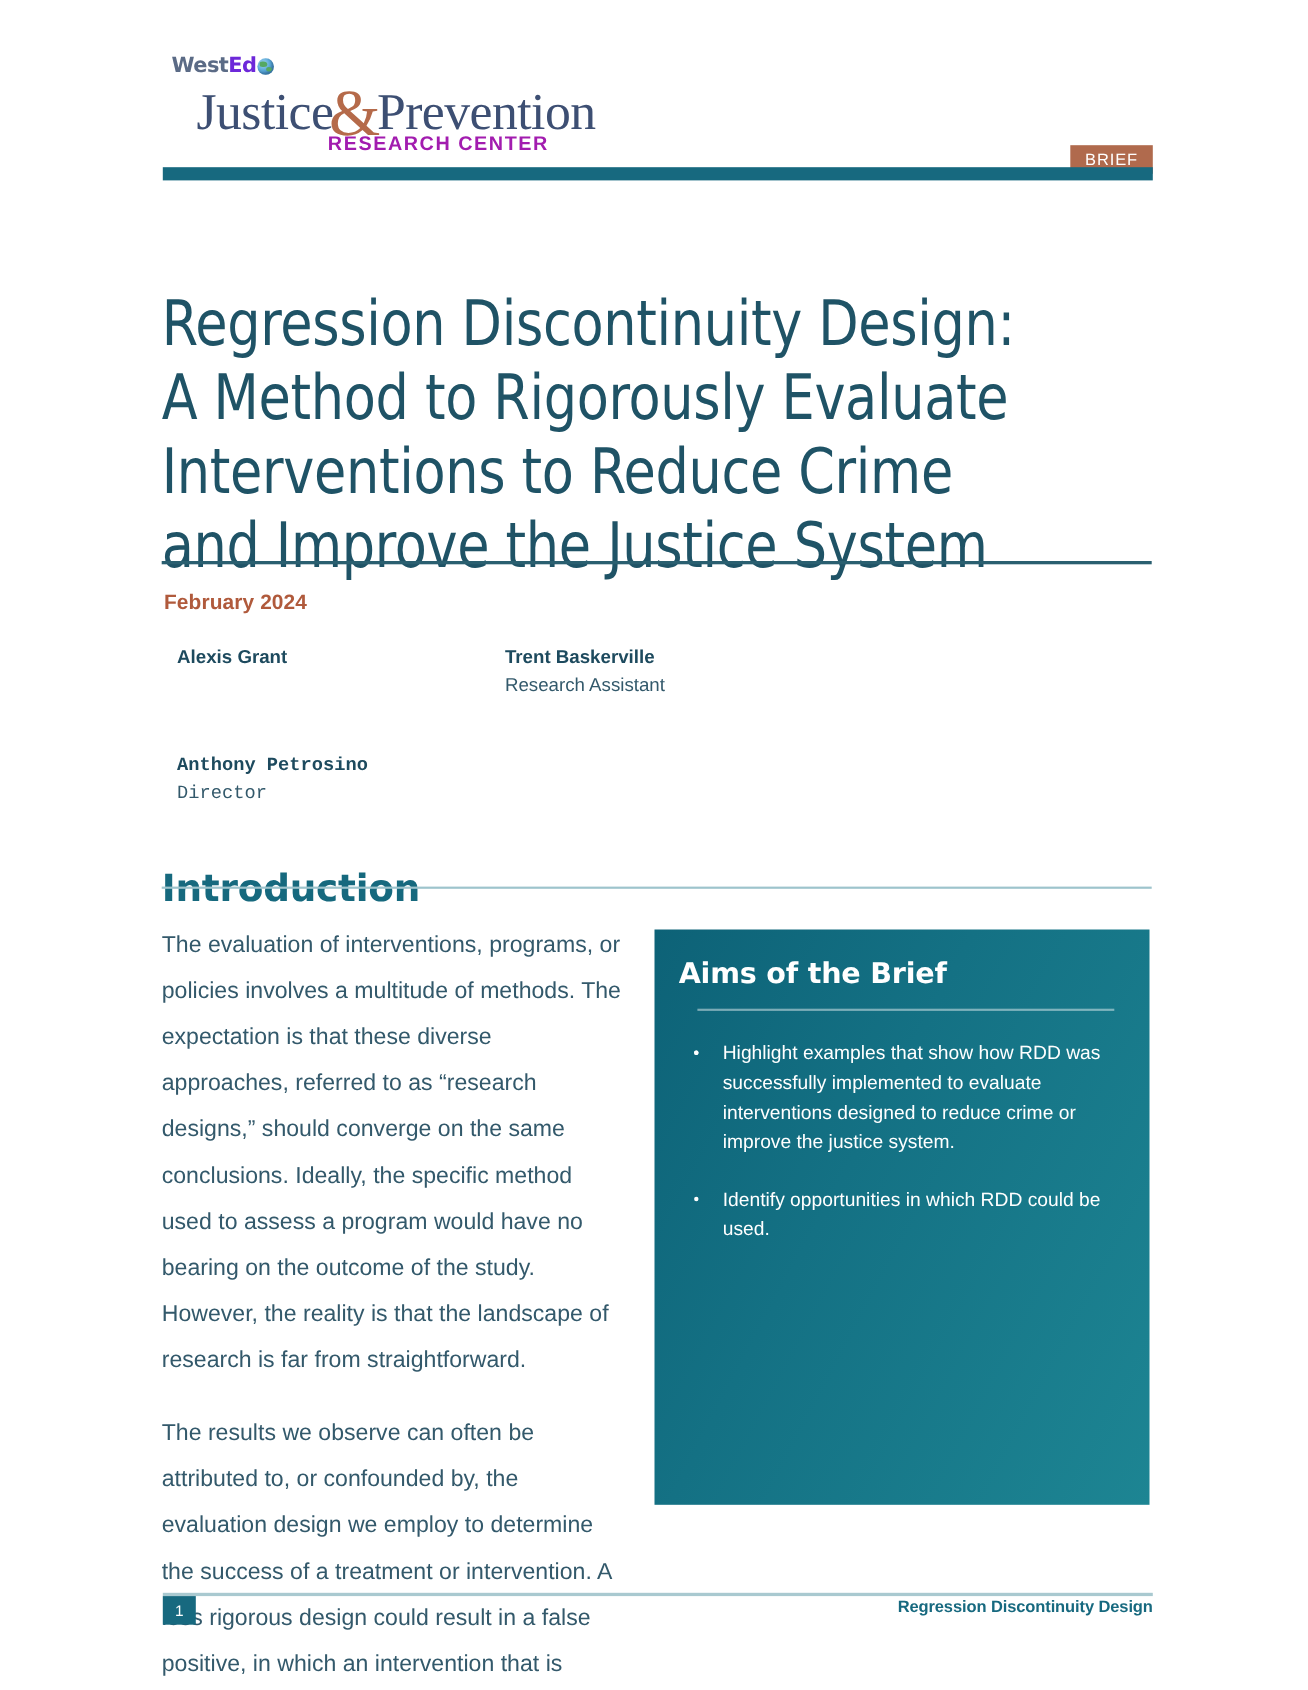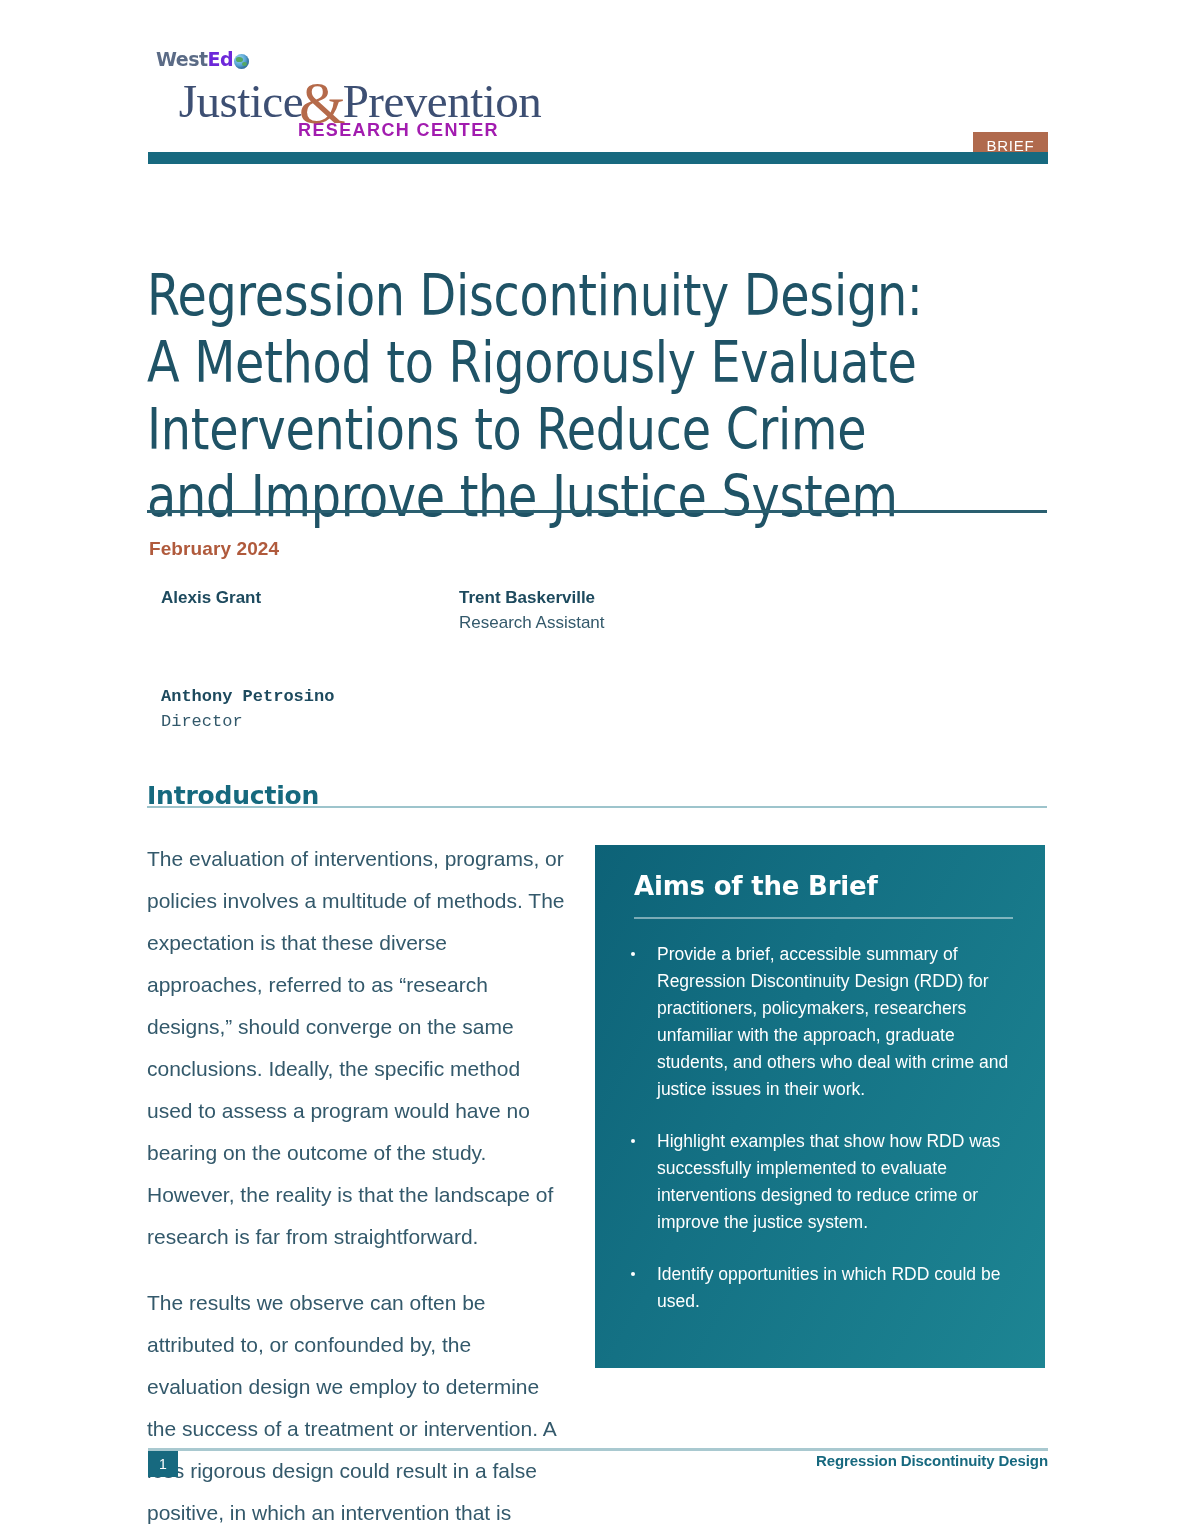--- a/index.html
+++ b/index.html
@@ -185,21 +185,21 @@
     color: #33596b;
     line-height: 25px;
   }
 
   
   .section-heading {
     position: absolute;
     left: 147px;
     top: 760px;
     font-family: "DejaVu Sans", sans-serif;
-    font-size: 25px;
+    font-size: 34px;
     font-weight: bold;
     color: #16697e;
     letter-spacing: -0.2px;
   }
   .section-rule {
     position: absolute;
     left: 147px;
     top: 806px;
     width: 900px;
     height: 2px;
@@ -230,21 +230,20 @@
     background: linear-gradient(118deg, #0d6277 0%, #147184 40%, #1d8593 100%);
     box-sizing: border-box;
     padding: 24px 26px 20px 22px;
   }
   .aims-title {
     font-family: "DejaVu Sans", sans-serif;
     font-size: 26px;
     font-weight: bold;
     color: #ffffff;
     letter-spacing: -0.2px;
-    margin-left: 17px;
     line-height: 34px;
   }
   .aims-divider {
     margin: 14px 6px 0 17px;
     height: 2px;
     background: rgba(255,255,255,0.45);
   }
   .aims-list {
     list-style: none;
     margin: 22px 0 0 0;
@@ -354,21 +353,20 @@
     <p>The evaluation of interventions, programs, or policies involves a multitude of methods. The expectation is that these diverse approaches, referred to as “research designs,” should converge on the same conclusions. Ideally, the specific method used to assess a program would have no bearing on the outcome of the study. However, the reality is that the landscape of research is far from straightforward.</p>
     <p>The results we observe can often be attributed to, or confounded by, the evaluation design we employ to determine the success of a treatment or intervention. A less rigorous design could result in a false positive, in which an intervention that is ineffective is incorrectly credited with a good outcome. And the converse is also true: a weak design could result in a false negative, in which the intervention is wrongly determined to have been unsuccessful.</p>
   </div>
 
   <aside class="aims-box">
     <div class="aims-title">Aims of the Brief</div>
     <div class="aims-divider"></div>
     <ul class="aims-list">
       <li>
         <span class="bullet"></span>
-        <span>Provide a brief, accessible summary of Regression Discontinuity Design (RDD) for practitioners, policymakers, researchers unfamiliar with the approach, graduate students, and others who deal with crime and justice issues in their work.</span>
       </li>
       <li>
         <span class="bullet"></span>
         <span>Highlight examples that show how RDD was successfully implemented to evaluate interventions designed to reduce crime or improve the justice system.</span>
       </li>
       <li>
         <span class="bullet"></span>
         <span>Identify opportunities in which RDD could be used.</span>
       </li>
     </ul>

